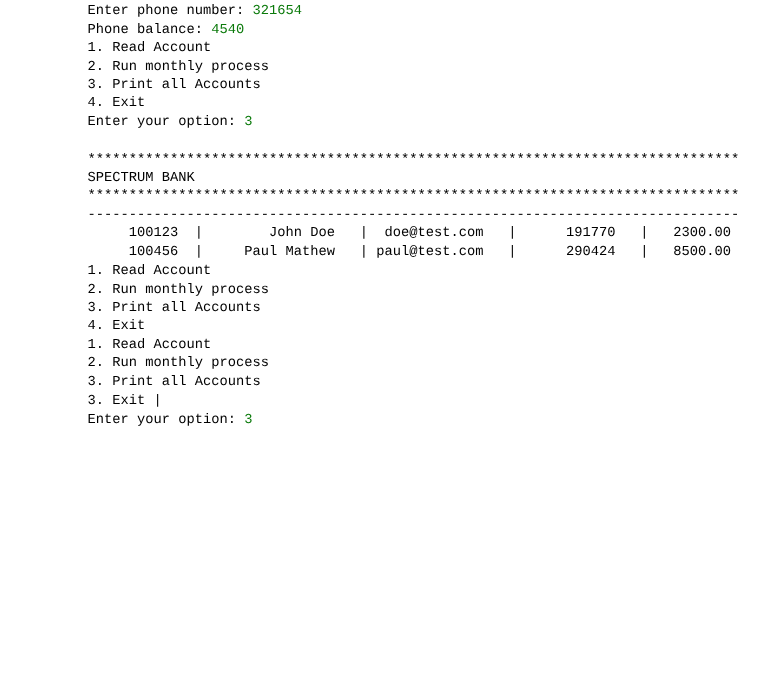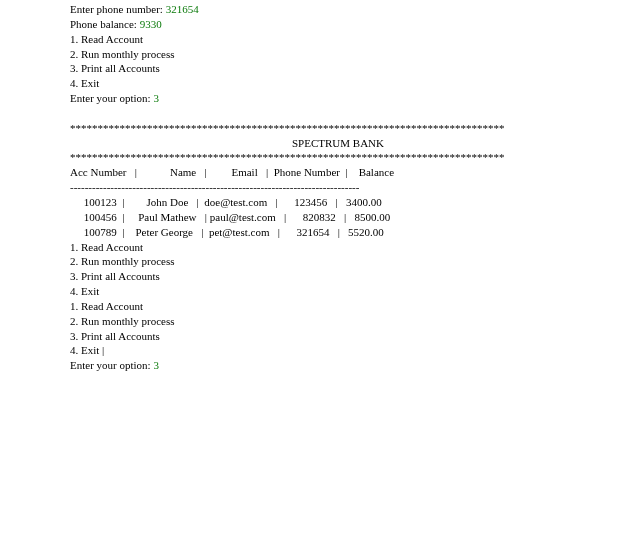--- a/index.html
+++ b/index.html
@@ -1,19 +1,18 @@
 <!DOCTYPE html>
 <html><head>
   <meta charset="utf-8">
   <style>
     * {
       margin: 0;
       padding: 0;
       box-sizing: border-box;
-      font-family: Liberation Serif, serif;
     }
     body {
       font-family: 'Courier New', monospace;
       font-size: 11px;
       background: #ffffff;
       color: #000;
       padding: 2px 0;
       width: 626px;
     }
     .content {
@@ -24,50 +23,47 @@
       line-height: 1.35;
       white-space: pre;
     }
     .input-val {
       color: #0b7a0b;
     }
     .stars {
       letter-spacing: 0;
     }
     .title-line {
-      text-align: center;
     }
     .gap-before-bottom {
       height: 180px;
     }
   </style>
 </head>
 <body>
 
 <div class="content">
   <div class="line"><span>Enter phone number: </span><span class="input-val">321654</span></div>
-  <div class="line"><span>Phone balance: </span><span class="input-val">9330</span></div>
+  <div class="line"><span>Phone balance: </span><span class="input-val">4540</span></div>
   <div class="line">1. Read Account</div>
   <div class="line">2. Run monthly process</div>
   <div class="line">3. Print all Accounts</div>
   <div class="line">4. Exit</div>
   <div class="line"><span>Enter your option: </span><span class="input-val">3</span></div>
   <div class="line"> </div>
   <div class="line stars">*******************************************************************************</div>
   <div class="line title-line">SPECTRUM BANK</div>
   <div class="line stars">*******************************************************************************</div>
-  <div class="line">Acc Number   |            Name   |         Email   |  Phone Number  |    Balance</div>
   <div class="line">-------------------------------------------------------------------------------</div>
-  <div class="line">     100123  |        John Doe   |  doe@test.com   |      123456   |   3400.00</div>
-  <div class="line">     100456  |     Paul Mathew   | paul@test.com   |      820832   |   8500.00</div>
-  <div class="line">     100789  |    Peter George   |  pet@test.com   |      321654   |   5520.00</div>
+  <div class="line">     100123  |        John Doe   |  doe@test.com   |      191770   |   2300.00</div>
+  <div class="line">     100456  |     Paul Mathew   | paul@test.com   |      290424   |   8500.00</div>
   <div class="line">1. Read Account</div>
   <div class="line">2. Run monthly process</div>
   <div class="line">3. Print all Accounts</div>
   <div class="line">4. Exit</div>
   <div class="line">1. Read Account</div>
   <div class="line">2. Run monthly process</div>
   <div class="line">3. Print all Accounts</div>
-  <div class="line">4. Exit |</div>
+  <div class="line">3. Exit |</div>
   <div class="line"><span>Enter your option: </span><span class="input-val">3</span></div>
 </div>
 
 <div class="gap-before-bottom"></div>
 
 </body></html>

